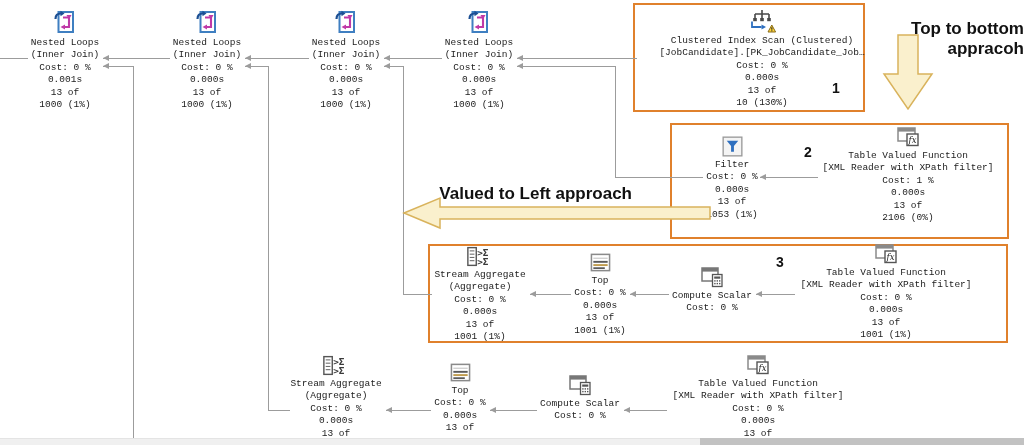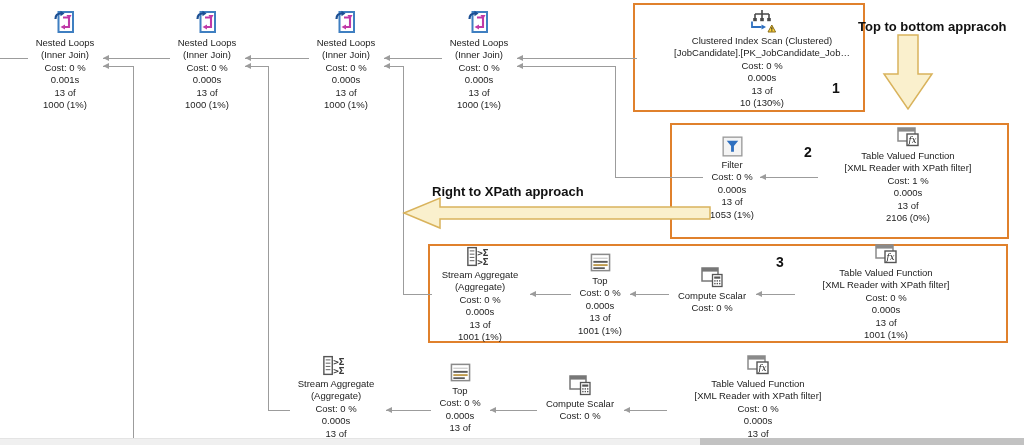--- a/index.html
+++ b/index.html
@@ -1,32 +1,32 @@
 <!DOCTYPE html>
 <html style="--accent: #e0812c; --connector: #9c9c9c; --arrow-fill: #faf0cd; --arrow-border: #d9b35c;"><head>
 <meta charset="utf-8">
 <style>
   * { margin:0; padding:0; box-sizing:border-box; }
   html,body { width:1024px; height:445px; }
   body { position:relative; background:#ffffff; overflow:hidden; font-family:"Liberation Sans",sans-serif; }
 
   .node { position:absolute; width:220px; display:flex; flex-direction:column; align-items:center; gap:2px; }
   .node.wide { width:240px; }
-  .ntext { font-family:Liberation Sans, sans-serif; font-size:9.5px; line-height:12.4px;
+  .ntext { font-family:Liberation Mono, monospace; font-size:9.5px; line-height:12.4px;
            color:#1c1c1c; white-space:pre-line; text-align:center; }
   .ic { flex:0 0 auto; }
 
   .h-line { position:absolute; height:1px; background:var(--connector,#9c9c9c); }
   .v-line { position:absolute; width:1px;  background:var(--connector,#9c9c9c); }
   .ah { position:absolute; width:0; height:0; border-style:solid; border-width:3px 6px 3px 0;
         border-color:transparent var(--connector,#9c9c9c) transparent transparent; }
 
   .obox { position:absolute; border:2px solid var(--accent,#e0812c); background:transparent; }
   .numlab { position:absolute; font-weight:bold; font-size:14px; color:#111; }
-  .caption { position:absolute; font-weight:bold; font-size:13px; color:#111; text-align:left; }
+  .caption { position:absolute; font-weight:bold; font-size:17px; color:#111; text-align:right; }
 
   .scroll-track { position:absolute; left:0; top:438px; width:1024px; height:7px; background:#f0f0f0; border-top:1px solid #e4e4e4; }
   .scroll-thumb { position:absolute; left:700px; top:438px; width:324px; height:7px; background:#c2c2c2; }
 </style>
 </head>
 <body>
 
 <svg width="0" height="0" style="position:absolute" aria-hidden="true">
   <defs>
     <symbol id="i-nl" viewBox="0 0 24 26">
@@ -299,19 +299,19 @@
 Cost: 0 %
 0.000s
 13 of</div>
 </div>
 
 <div class="caption" style="left:858px;top:19px;width:166px">Top to bottom appracoh</div>
 <svg style="position:absolute;left:882px;top:34px" width="52" height="78">
   <polygon points="16,1 36,1 36,40 50,40 26,75 2,40 16,40" fill="var(--arrow-fill,#faf0cd)" stroke="var(--arrow-border,#d9b35c)" stroke-width="1.5"></polygon>
 </svg>
 
-<div class="caption" style="left:432px;top:184px;width:200px">Right to XPath approach</div>
+<div class="caption" style="left:432px;top:184px;width:200px">Valued to Left approach</div>
 <svg style="position:absolute;left:402px;top:196px" width="312" height="36">
   <polygon points="2,17 38,2 38,11 308,11 308,23 38,23 38,32" fill="var(--arrow-fill,#faf0cd)" stroke="var(--arrow-border,#d9b35c)" stroke-width="1.5"></polygon>
 </svg>
 
 <div class="scroll-track"></div>
 <div class="scroll-thumb"></div>
 
 </body></html>

